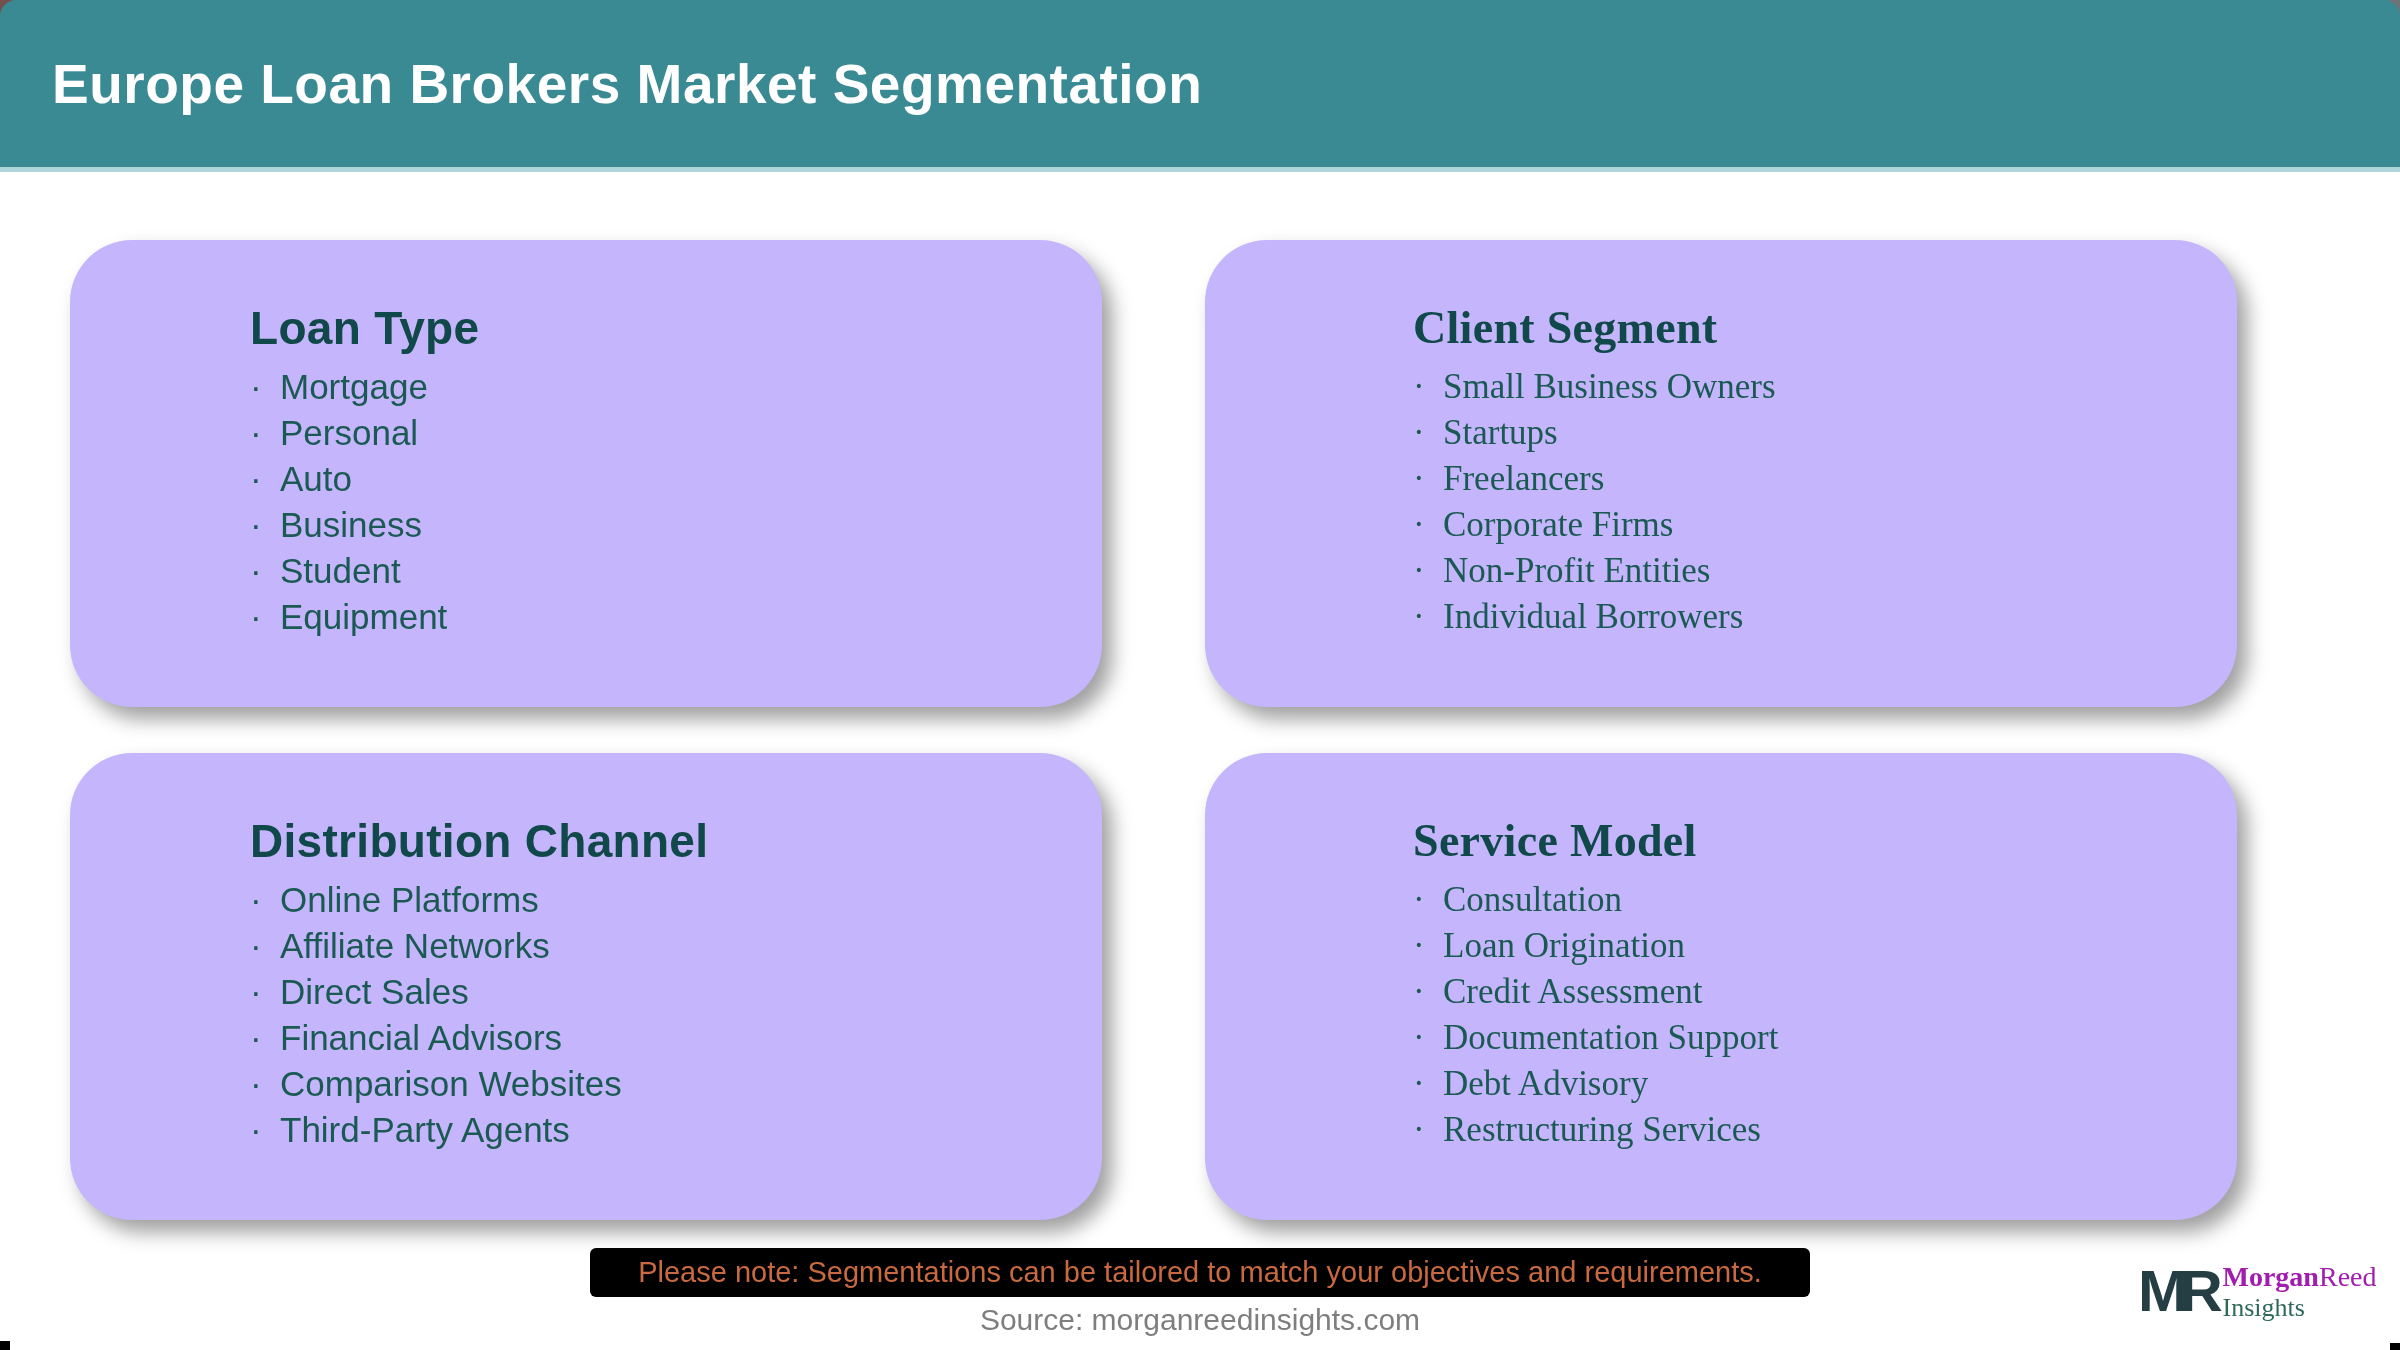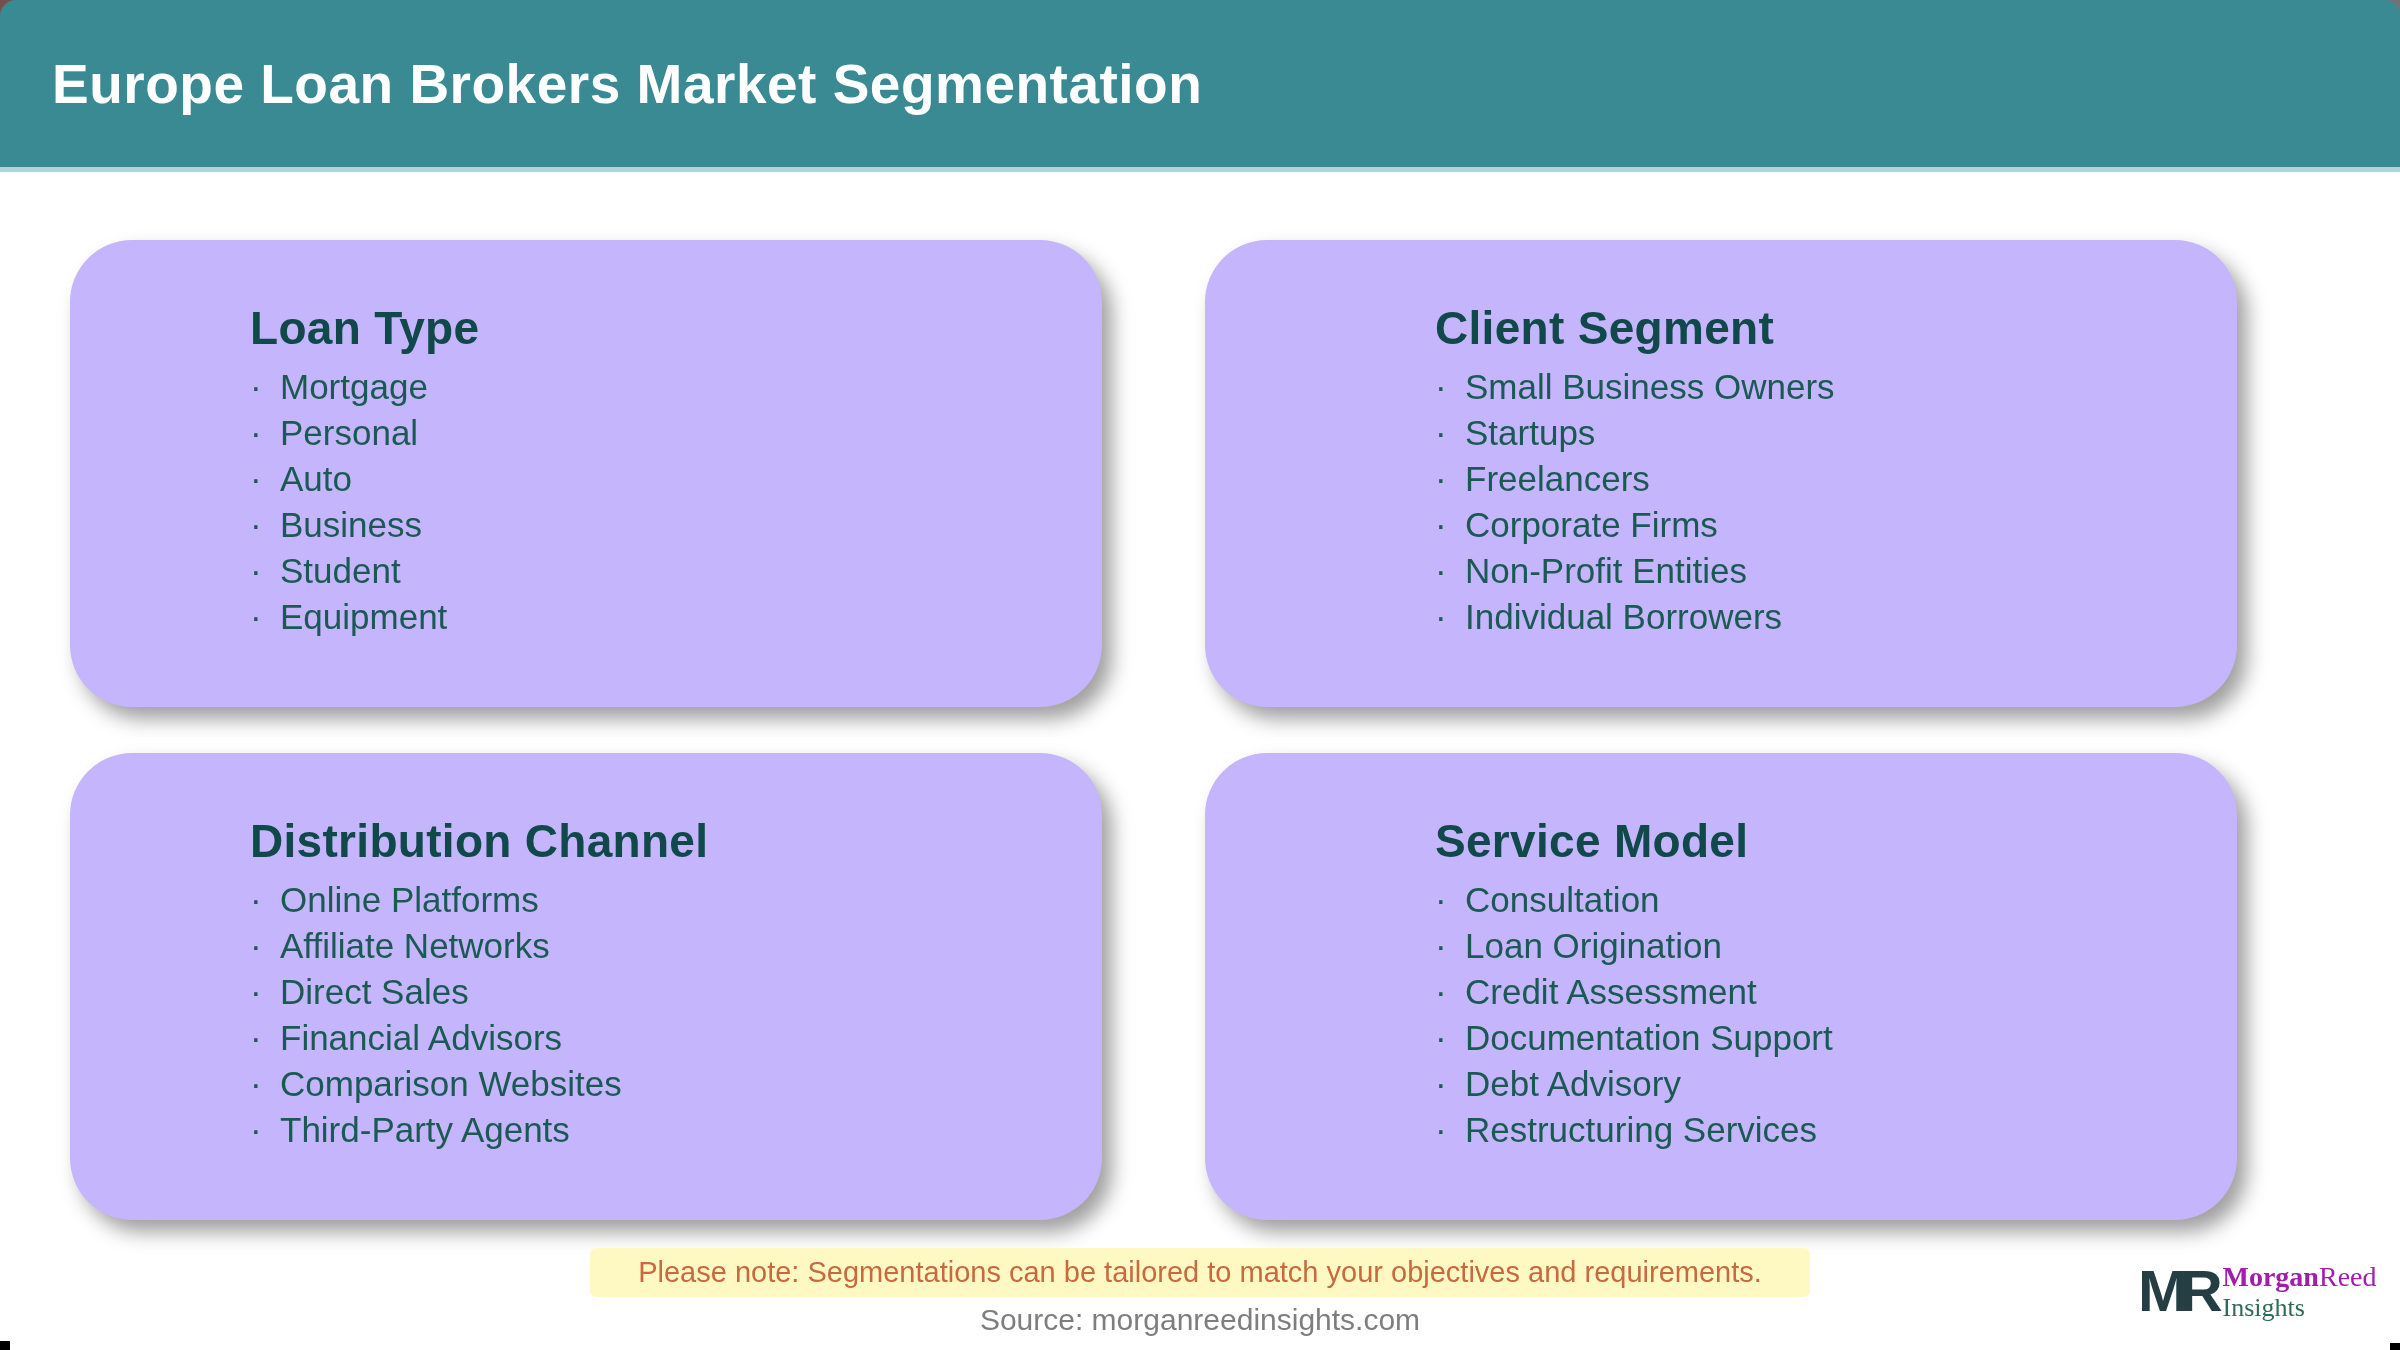--- a/index.html
+++ b/index.html
@@ -28,34 +28,34 @@
     position:absolute;width:1032px;height:467px;background:#c4b5fd;
     border-radius:62px;box-shadow:10px 12px 20px rgba(0,0,0,0.38);
     z-index:1;
   }
   .card.c0{left:70px;top:240px;}
   .card.c1{left:1205px;top:240px;}
   .card.c2{left:70px;top:753px;}
   .card.c3{left:1205px;top:753px;}
   .card-content{position:absolute;top:62px;}
   .card.c0 .card-content,.card.c2 .card-content{left:180px;}
-  .card.c1 .card-content,.card.c3 .card-content{left:230px;}
+  .card.c1 .card-content,.card.c3 .card-content{left:208px;font-family:Liberation Serif, serif;}
   .card-title{
     color:#11494b;font-size:46px;font-weight:bold;line-height:52px;
     margin:0 0 10px 0;letter-spacing:0.3px;
   }
   .item{
     color:#1b5a53;font-size:35px;line-height:46px;white-space:nowrap;
   }
   .item .bullet{display:inline-block;width:30px;}
 
   
   .note-strip{
     position:absolute;left:590px;top:1248px;width:1220px;height:49px;
-    background:#fef9c3;border-radius:6px;z-index:1;
+    background:#000000;border-radius:6px;z-index:1;
     display:flex;align-items:center;justify-content:center;
   }
   .note-text{color:#c9693f;font-size:29px;}
   .source-line{
     position:absolute;left:0;top:1303px;width:2306px;text-align:center;
     color:#7e7e7e;font-size:30px;z-index:1;padding-left:47px;
   }
 
   
   .logo{

